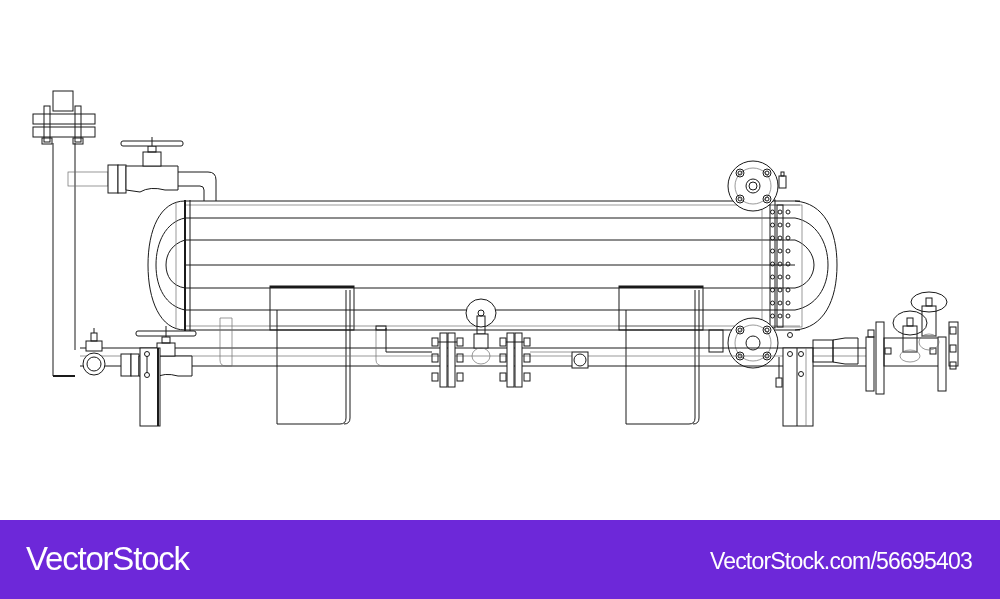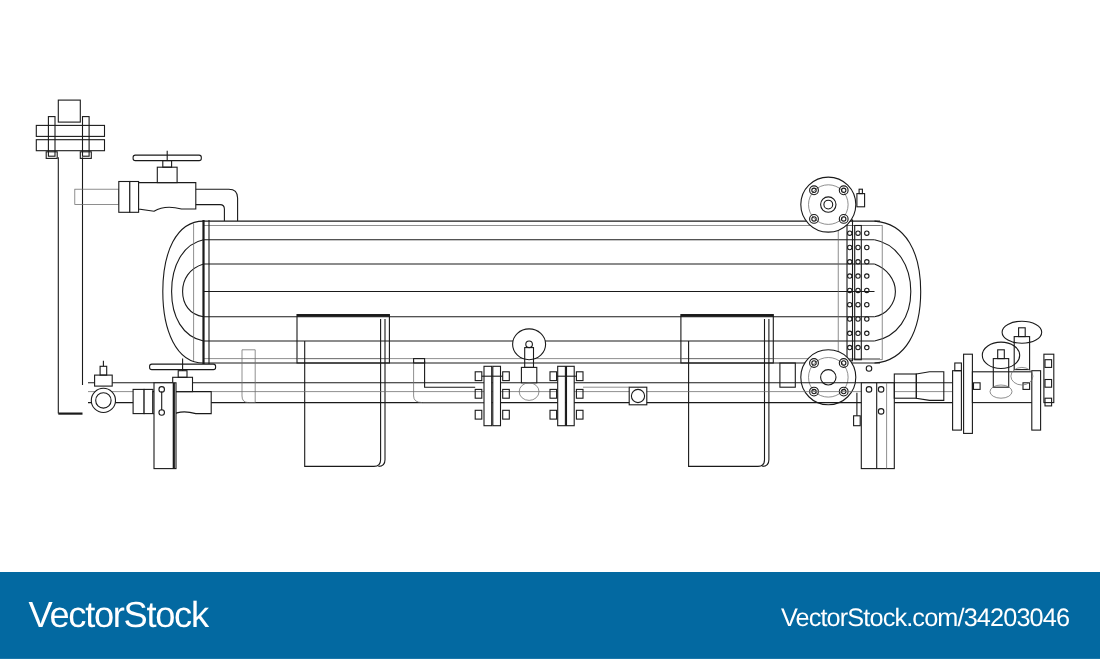--- a/index.html
+++ b/index.html
@@ -3,21 +3,21 @@
 <meta charset="utf-8">
 <style>
   html, body { margin:0; padding:0; }
   body { width:1000px; height:599px; background:#ffffff; position:relative; overflow:hidden; font-family:"Liberation Sans", sans-serif; }
   #drawing { position:absolute; left:0; top:0; width:1000px; height:520px; background:#ffffff; }
   #drawing svg { display:block; }
   .ln { fill:none; stroke:#1a1a1a; stroke-width:1; }
   .lt { fill:none; stroke:#6d6d6d; stroke-width:0.7; }
   .lf { fill:#ffffff; stroke:#1a1a1a; stroke-width:1; }
   .lk { fill:none; stroke:#1a1a1a; stroke-width:2; }
-  #footer { position:absolute; left:0; top:520px; width:1000px; height:79px; background:#0369a1; }
+  #footer { position:absolute; left:0; top:520px; width:1000px; height:79px; background:#6d28d9; }
   #brand { position:absolute; left:26px; top:20px; color:#ffffff; font-size:33px; letter-spacing:-1.2px; font-family:"Liberation Sans", sans-serif; }
   #ref { position:absolute; right:28px; top:28px; color:#ffffff; font-size:23px; letter-spacing:-0.8px; font-family:"Liberation Sans", sans-serif; }
 </style>
 </head>
 <body>
 
 <div id="drawing">
 <svg width="1000" height="520" viewBox="0 0 1000 520" xmlns="http://www.w3.org/2000/svg">
 
   <g>
@@ -264,14 +264,14 @@
     <rect class="ln" x="922" y="306" width="14" height="30"></rect>
     <rect class="ln" x="903" y="326" width="14" height="26"></rect>
     <ellipse class="lt" cx="910" cy="356" rx="10" ry="6"></ellipse>
     <ellipse class="lt" cx="929" cy="342" rx="10" ry="8"></ellipse>
   </g>
 </svg>
 </div>
 
 <div id="footer">
   <div id="brand">VectorStock</div>
-  <div id="ref">VectorStock.com/34203046</div>
+  <div id="ref">VectorStock.com/56695403</div>
 </div>
 
 </body></html>

